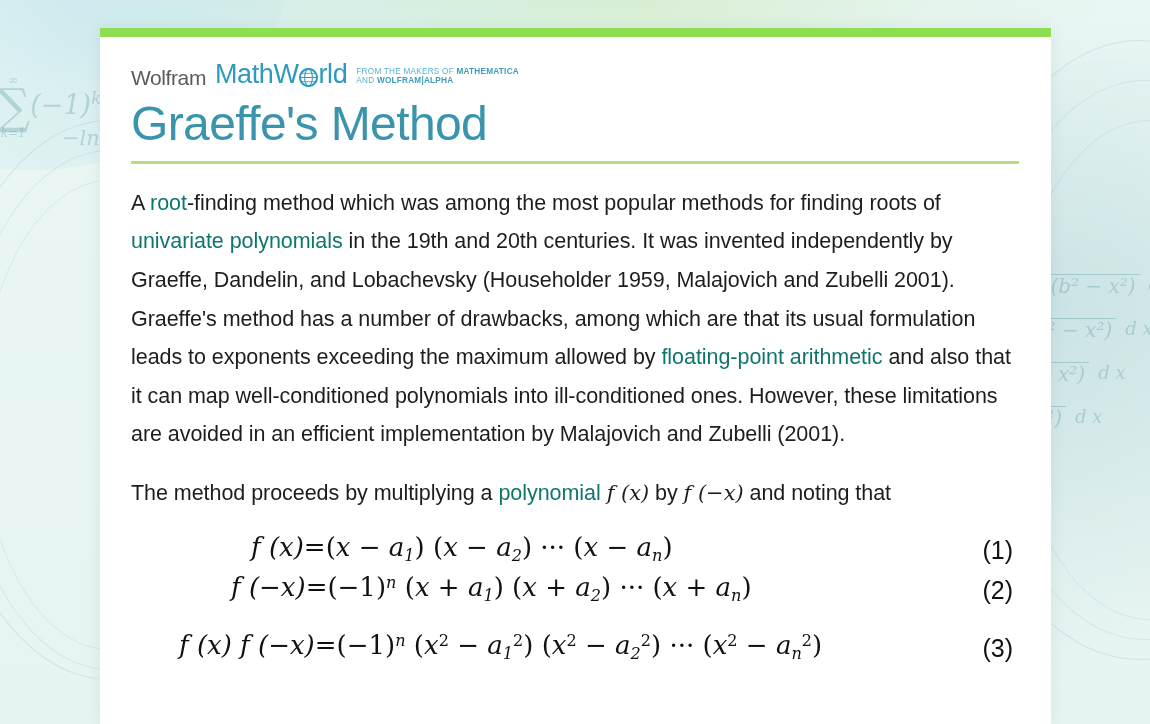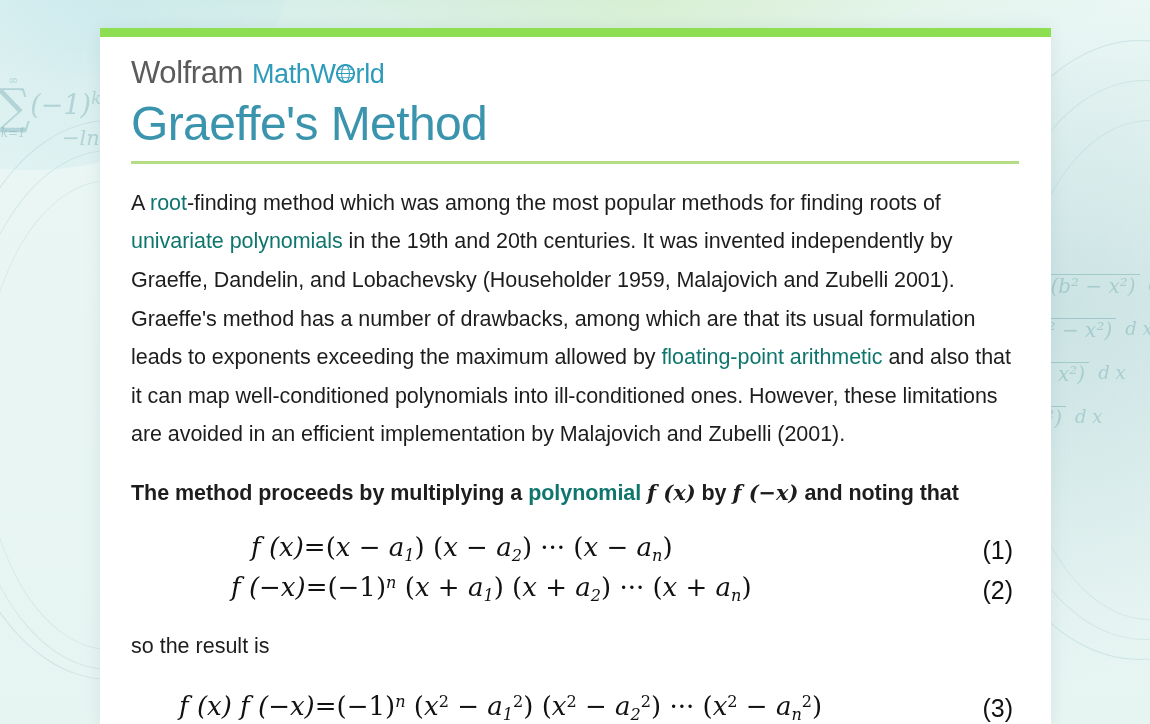--- a/index.html
+++ b/index.html
@@ -115,34 +115,34 @@
   .card-inner { padding: 21px 32px 0 31px; }
 
   
   .logo-row {
     display: flex;
     align-items: flex-end;
     gap: 9px;
     height: 30px;
   }
   .logo-wolfram {
-    font-size: 31px;
+    font-size: 21px;
     font-weight: 400;
     color: #5b5b5b;
     letter-spacing: -.4px;
     line-height: 1;
   }
   .logo-mathworld {
     font-size: 27px;
     font-weight: 400;
     color: #2e9bbb;
     letter-spacing: -.4px;
     line-height: 1;
     display: inline-flex;
-    align-items: center;
+    align-items: flex-end;
   }
   .globe-o {
     display: inline-block;
     width: 19px;
     height: 19px;
     position: relative;
     transform: translateY(-1px);
     margin: 0 .5px;
   }
   .globe-o svg { display: block; }
@@ -172,21 +172,21 @@
   }
 
   
   .body-text {
     margin-top: 20px;
     font-size: 21.5px;
     line-height: 38.6px;
     color: #1d1d1d;
     letter-spacing: -.05px;
   }
-  .body-text p + p { margin-top: 20px; font-weight: bold; }
+  .body-text p + p { margin-top: 20px; }
   a.mw-link {
     color: #0f766e;
     text-decoration: none;
   }
 
   .mi {
     font-family: "DejaVu Serif", serif;
     font-style: italic;
     font-size: 21px;
   }
@@ -307,20 +307,24 @@
           <svg width="19" height="19" viewBox="0 0 20 20">
             <circle cx="10" cy="10" r="9" fill="none" stroke="#2e9bbb" stroke-width="2.1"></circle>
             <ellipse cx="10" cy="10" rx="4.1" ry="9" fill="none" stroke="#2e9bbb" stroke-width="1.1"></ellipse>
             <line x1="1" y1="10" x2="19" y2="10" stroke="#2e9bbb" stroke-width="1.1"></line>
             <line x1="2.2" y1="5.6" x2="17.8" y2="5.6" stroke="#2e9bbb" stroke-width=".9"></line>
             <line x1="2.2" y1="14.4" x2="17.8" y2="14.4" stroke="#2e9bbb" stroke-width=".9"></line>
           </svg>
         </span>
           <span>rld</span>
       </span>
+      <span class="logo-tagline">
+        <div><span>FROM THE MAKERS OF </span><span class="strong">MATHEMATICA</span></div>
+        <div><span>AND </span><span class="strong">WOLFRAM|ALPHA</span></div>
+      </span>
     </div>
 
     <h1 class="page-title">Graeffe's Method</h1>
     <div class="title-rule"></div>
 
     <div class="body-text">
       <p><span>A </span><a class="mw-link" href="#">root</a><span>-finding method which was among the most popular methods for finding roots of </span><a class="mw-link" href="#">univariate polynomials</a><span> in the 19th and 20th centuries. It was invented independently by Graeffe, Dandelin, and Lobachevsky (Householder 1959, Malajovich and Zubelli 2001). Graeffe's method has a number of drawbacks, among which are that its usual formulation leads to exponents exceeding the maximum allowed by </span><a class="mw-link" href="#">floating-point arithmetic</a><span> and also that it can map well-conditioned polynomials into ill-conditioned ones. However, these limitations are avoided in an efficient implementation by Malajovich and Zubelli (2001).</span></p>
 
       <p><span>The method proceeds by multiplying a </span><a class="mw-link" href="#">polynomial</a><span> </span><span class="mi"><span>f</span> <span>(x)</span></span><span> by </span><span class="mi"><span>f</span> <span>(−x)</span></span><span> and noting that</span></p>
     </div>
@@ -335,21 +339,20 @@
       </div>
 
       <div class="eqn-row">
         <div class="eqn-body" style="margin-left:100px">
           <span>f</span>&nbsp;<span>(−x)</span><span class="op">=</span><span class="op">(−1)<sup class="pw">n</sup>&nbsp;(<span style="font-style:italic">x</span> + <span style="font-style:italic">a</span><sub class="idx">1</sub>)&nbsp;(<span style="font-style:italic">x</span> + <span style="font-style:italic">a</span><sub class="idx">2</sub>) ··· (<span style="font-style:italic">x</span> + <span style="font-style:italic">a</span><sub class="idx">n</sub>)</span>
         </div>
         <span class="eqn-num">(2)</span>
       </div>
     </div>
 
-    <div class="so-result">so the result is</div>
 
     <div class="eqn-block" style="margin-top:18px">
       <div class="eqn-row">
         <div class="eqn-body" style="margin-left:48px">
           <span>f</span>&nbsp;<span>(x) f (−x)</span><span class="op">=</span><span class="op">(−1)<sup class="pw">n</sup>&nbsp;(<span style="font-style:italic">x</span><sup class="pwn">2</sup> − <span style="font-style:italic">a</span><sub class="idx">1</sub><sup class="pwn">2</sup>)&nbsp;(<span style="font-style:italic">x</span><sup class="pwn">2</sup> − <span style="font-style:italic">a</span><sub class="idx">2</sub><sup class="pwn">2</sup>) ··· (<span style="font-style:italic">x</span><sup class="pwn">2</sup> − <span style="font-style:italic">a</span><sub class="idx">n</sub><sup class="pwn">2</sup>)</span>
         </div>
         <span class="eqn-num">(3)</span>
       </div>
     </div>
 

